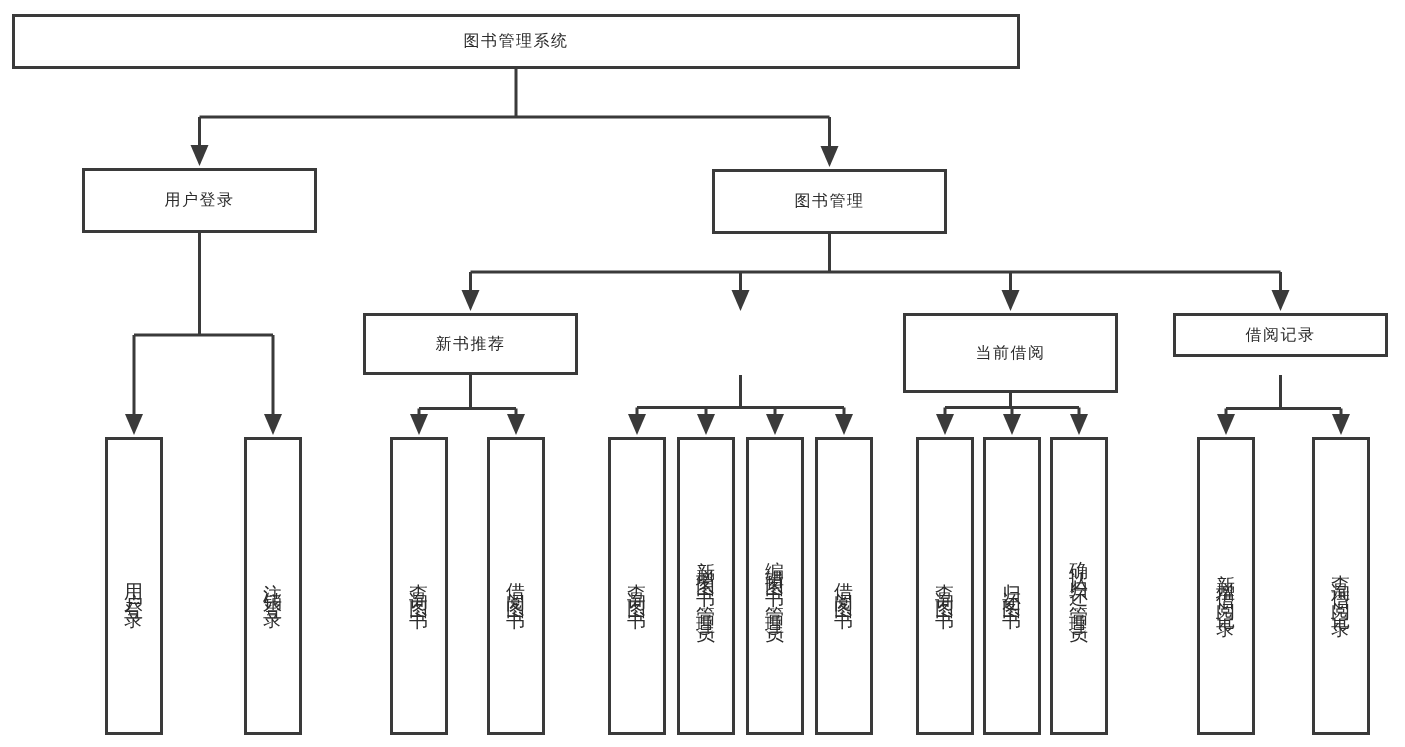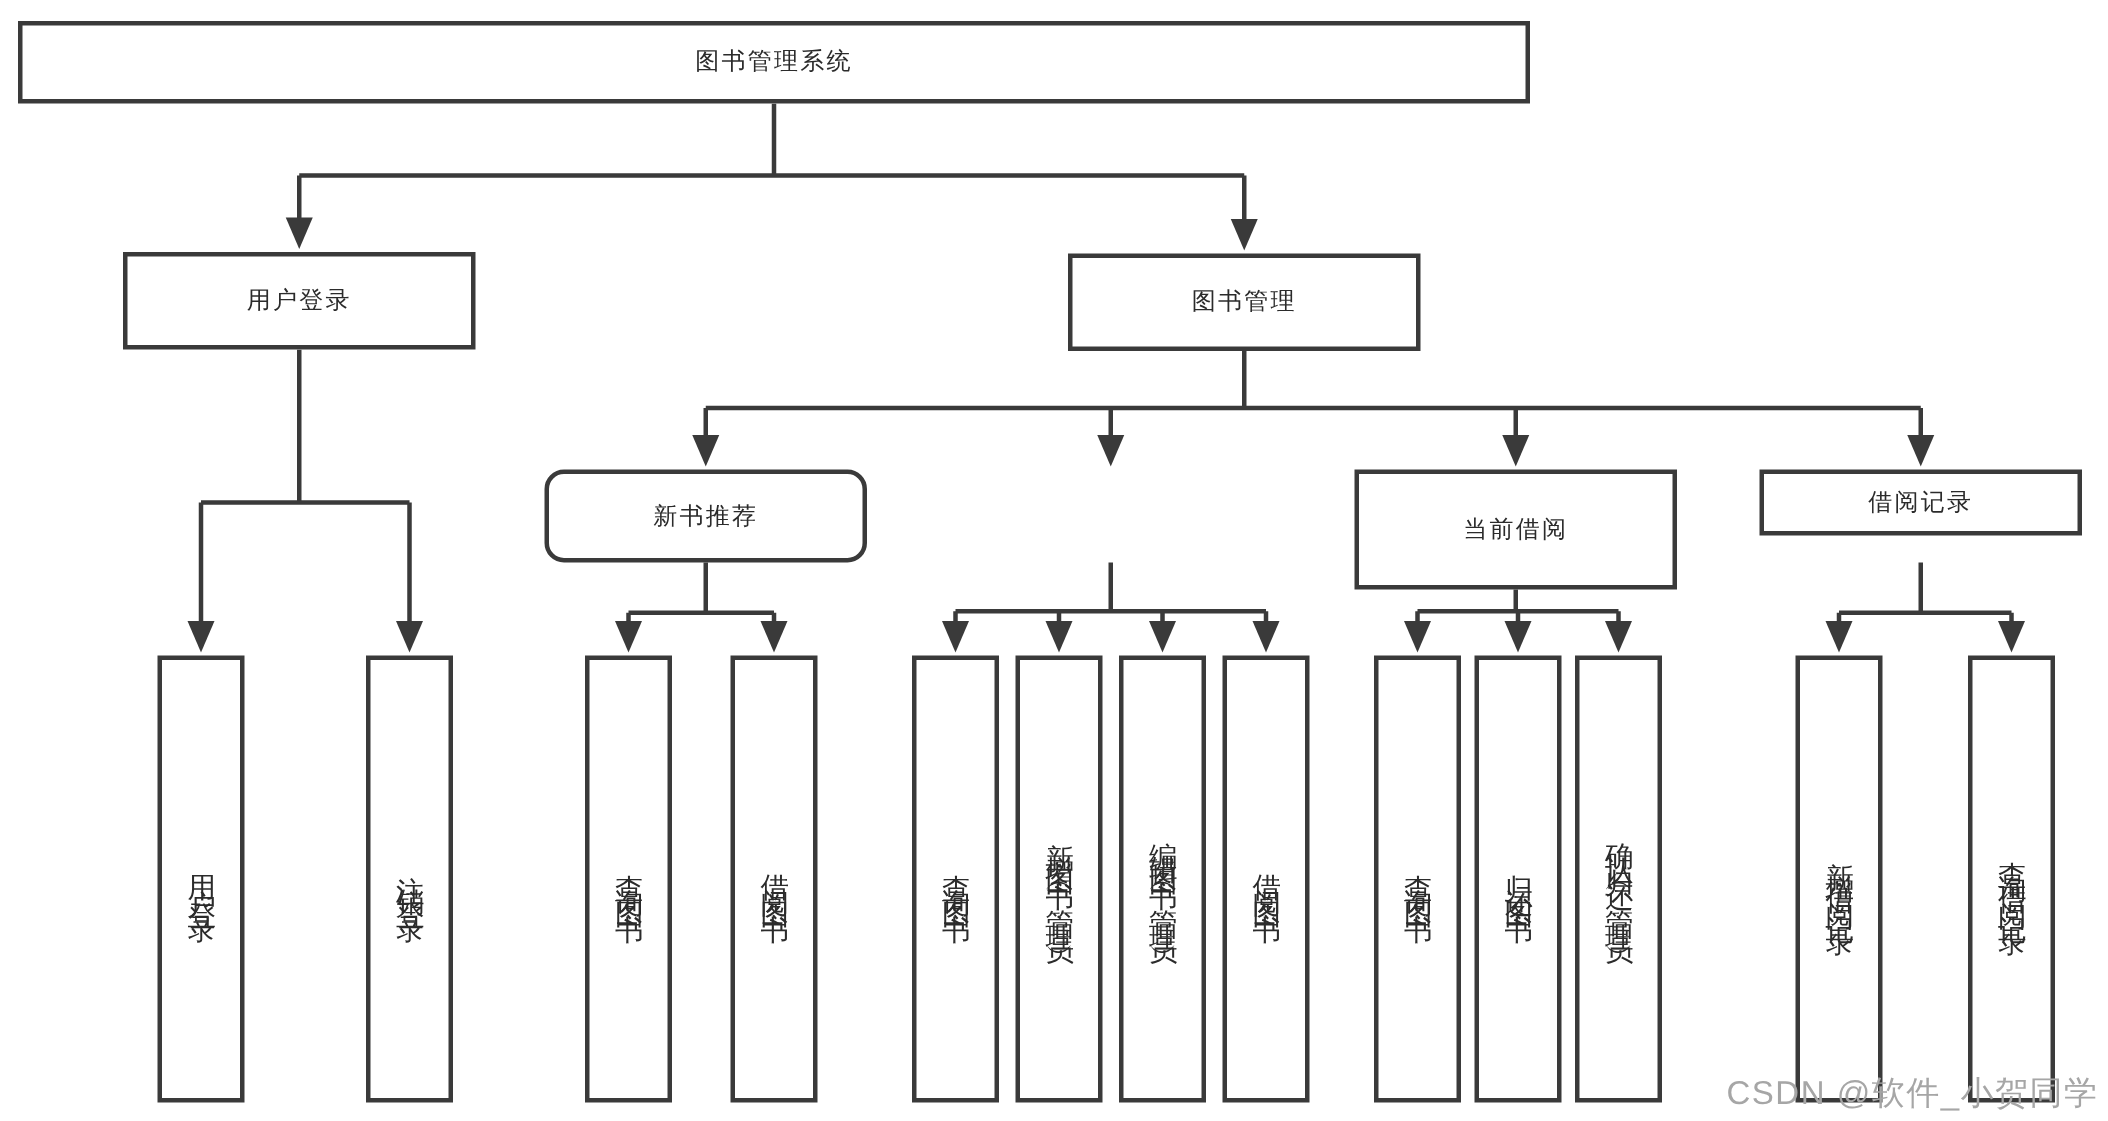--- a/index.html
+++ b/index.html
@@ -89,21 +89,21 @@
     <span>图书管理系统</span>
   </div>
 
   <div class="box h" style="left:82px; top:168px; width:235px; height:65px;">
     <span>用户登录</span>
   </div>
   <div class="box h" style="left:712px; top:169px; width:235px; height:65px;justify-content:center;">
     <span>图书管理</span>
   </div>
 
-  <div class="box h" style="left:363px; top:313px; width:215px; height:62px;border-radius:13px;">
+  <div class="box h" style="left:363px; top:313px; width:215px; height:62px;">
     <span>新书推荐</span>
   </div>
   <div class="box h" style="left:903px; top:313px; width:215px; height:80px;">
     <span>当前借阅</span>
   </div>
   <div class="box h" style="left:1173px; top:313px; width:215px; height:44px;">
     <span>借阅记录</span>
   </div>
 
   <div class="box v" style="left:105px; top:437px; width:58px; height:298px;">
@@ -143,14 +143,13 @@
     <span>确认归还（管理员）</span>
   </div>
 
   <div class="box v" style="left:1197px; top:437px; width:58px; height:298px;">
     <span>新增借阅记录</span>
   </div>
   <div class="box v" style="left:1312px; top:437px; width:58px; height:298px;">
     <span>查询借阅记录</span>
   </div>
 
-  <div class="watermark">CSDN @软件_小贺同学</div>
 </div>
 
 </body></html>

